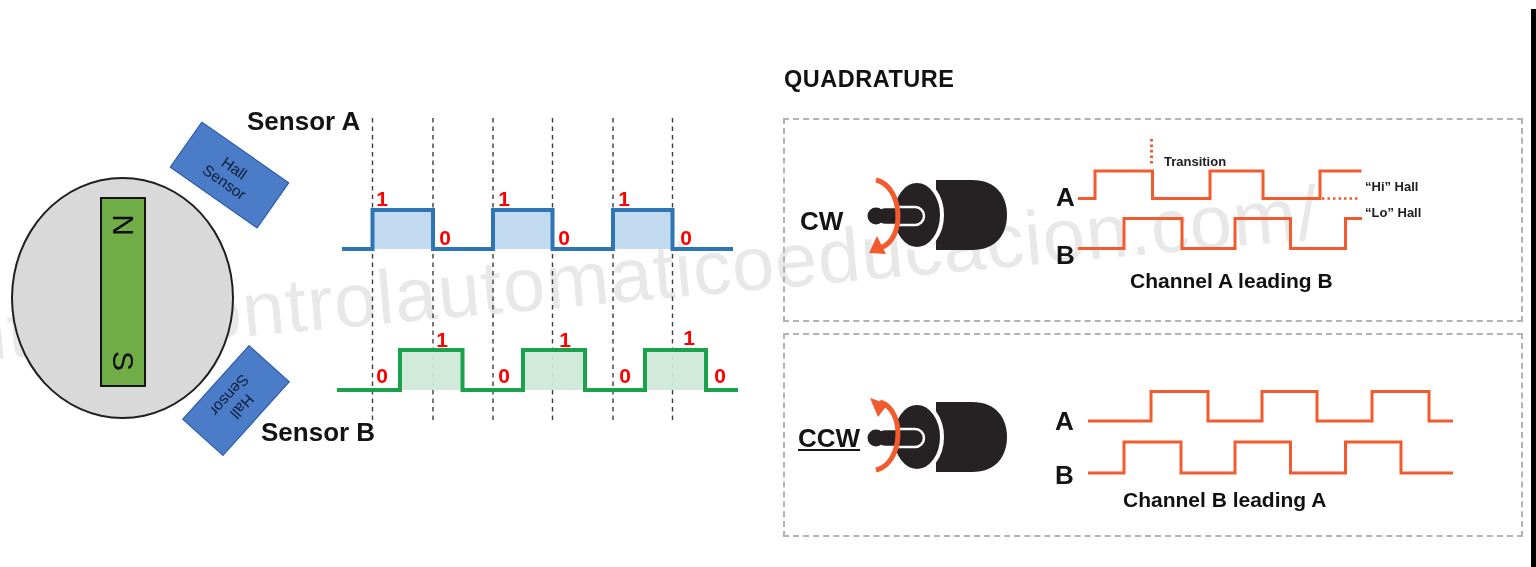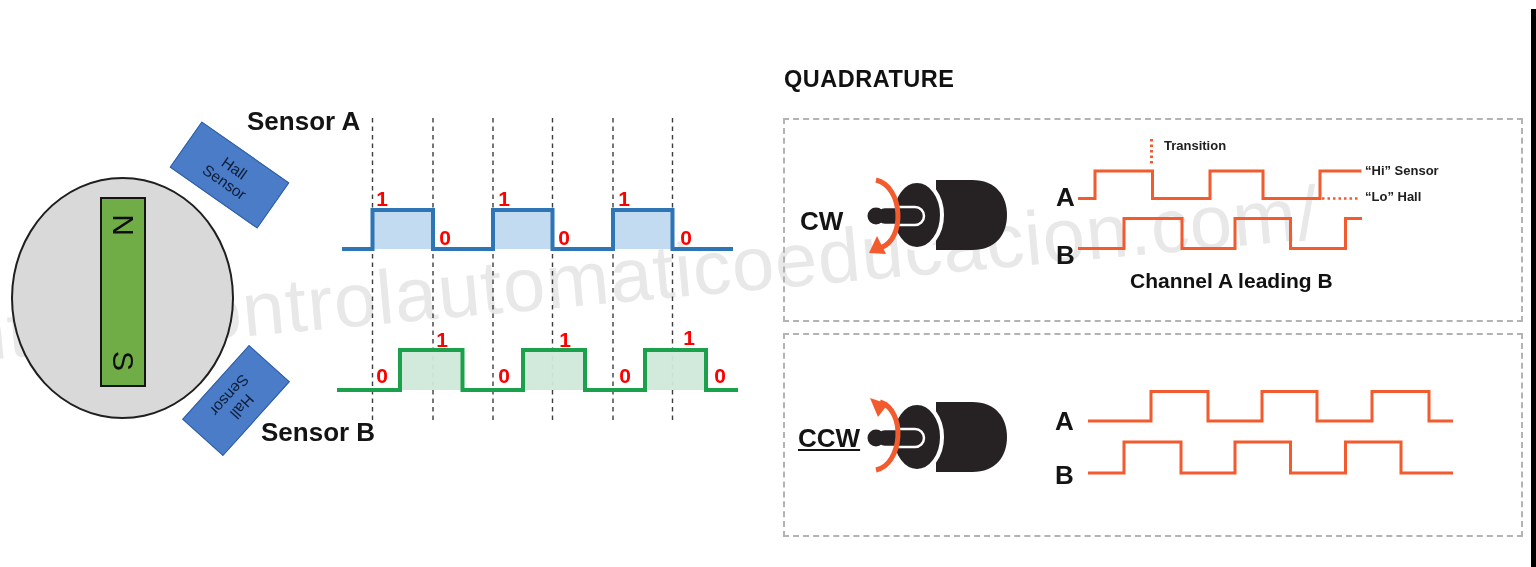--- a/index.html
+++ b/index.html
@@ -26,21 +26,21 @@
   
   .bit{font-size:21px;font-weight:700;color:#fe0000;z-index:6;width:18px;text-align:center;}
   
   .q-title{left:784px;top:66px;font-size:23.5px;font-weight:600;letter-spacing:0.5px;color:#111;z-index:5;}
   .dash-box{border:2px dashed #b3b3b3;box-sizing:border-box;z-index:2;background:transparent;}
   .box-top{left:783px;top:118px;width:740px;height:204px;}
   .box-bottom{left:783px;top:333px;width:740px;height:204px;}
   .dir-label{font-size:26px;font-weight:600;color:#141414;z-index:5;}
   .ch-label{font-size:26px;font-weight:600;color:#141414;z-index:5;}
   .caption{font-size:21px;font-weight:600;color:#111;z-index:5;}
-  .tiny{font-size:13px;font-weight:600;color:#202020;z-index:5;}
+  .tiny{font-size:13px;font-weight:600;color:#202020;z-index:5;margin-top:16px;}
   svg.layer{position:absolute;z-index:4;overflow:visible;}
   .strip{left:1531px;top:9px;width:5px;height:558px;background:#000;z-index:7;}
 </style>
 </head>
 <body>
 
 <div class="canvas">
 
   <div class="abs watermark">http://controlautomaticoeducacion.com/</div>
 
@@ -126,21 +126,21 @@
   <div class="abs ch-label" style="left:1056px;top:240px;">B</div>
 
   <svg class="layer" style="left:1070px;top:132px;" width="400" height="125" viewBox="1070 132 400 125">
     <path d="M1078,198.5 H1095 V171 H1152.5 V198.5 H1210 V171 H1263 V198.5 H1320 V171 H1361.5" fill="none" stroke="#f15b2e" stroke-width="3"></path>
     <path d="M1078,248.5 H1124 V218.5 H1182 V248.5 H1235 V218.5 H1290.5 V248.5 H1345.5 V218.5 H1362" fill="none" stroke="#f15b2e" stroke-width="3"></path>
     <line x1="1151.5" y1="139" x2="1151.5" y2="166" stroke="#f15b2e" stroke-width="3" stroke-dasharray="2.5 3"></line>
     <line x1="1322" y1="198.5" x2="1359" y2="198.5" stroke="#f15b2e" stroke-width="2.5" stroke-dasharray="2.5 3"></line>
   </svg>
 
   <div class="abs tiny" style="left:1164px;top:138px;">Transition</div>
-  <div class="abs tiny" style="left:1365px;top:163px;">“Hi” Sensor</div>
+  <div class="abs tiny" style="left:1365px;top:163px;">“Hi” Hall</div>
   <div class="abs tiny" style="left:1365px;top:189px;">“Lo” Hall</div>
   <div class="abs caption" style="left:1130px;top:269px;">Channel A leading B</div>
 
   <div class="abs dir-label" style="left:798px;top:423px;text-decoration:underline;">CCW</div>
 
   <svg class="layer" style="left:855px;top:392px;" width="175" height="95" viewBox="855 392 175 95">
     <path d="M936,402 H972 C996,402 1007,418 1007,437 C1007,456 996,472 972,472 H936 Z" fill="#262223"></path>
     <ellipse cx="917" cy="437" rx="25" ry="34" fill="#262223" stroke="#ffffff" stroke-width="4"></ellipse>
     <rect x="876" y="429" width="48" height="18" rx="9" fill="#262223" stroke="#ffffff" stroke-width="2.5"></rect>
     <circle cx="876" cy="438" r="8.5" fill="#262223"></circle>
@@ -151,15 +151,16 @@
   </svg>
 
   <div class="abs ch-label" style="left:1055px;top:406px;">A</div>
   <div class="abs ch-label" style="left:1055px;top:460px;">B</div>
 
   <svg class="layer" style="left:1070px;top:385px;" width="395" height="95" viewBox="1070 385 395 95">
     <path d="M1088,421 H1151 V391.5 H1208 V421 H1262 V391.5 H1317 V421 H1372 V391.5 H1429 V421 H1453" fill="none" stroke="#f15b2e" stroke-width="3"></path>
     <path d="M1088,473 H1124 V442 H1181 V473 H1235 V442 H1290.5 V473 H1345.5 V442 H1401 V473 H1453" fill="none" stroke="#f15b2e" stroke-width="3"></path>
   </svg>
 
+  <div class="abs caption" style="left:1123px;top:488px;">Channel B leading A</div>
 
   <div class="abs strip"></div>
 </div>
 
 </body></html>

